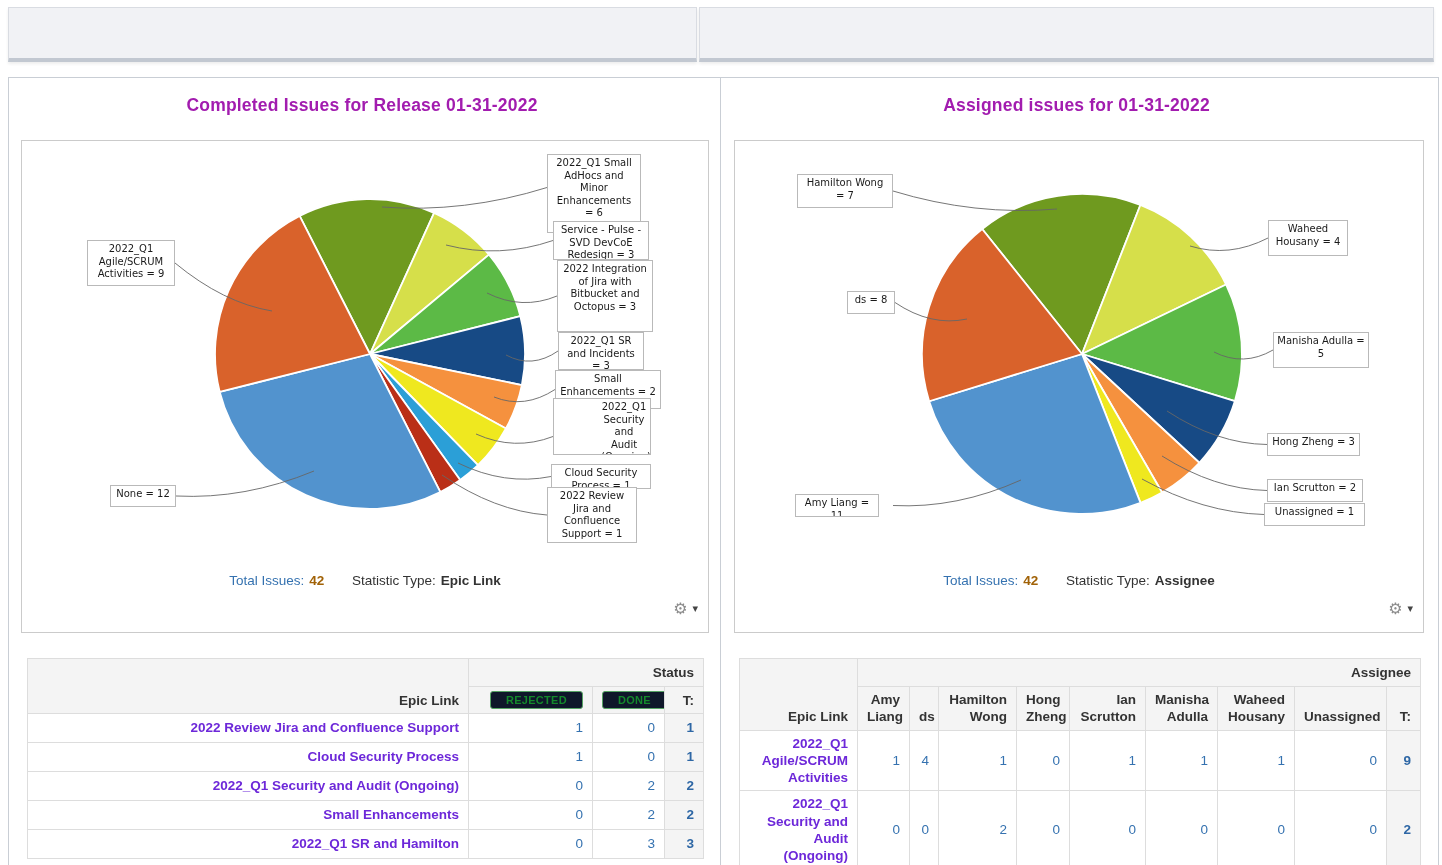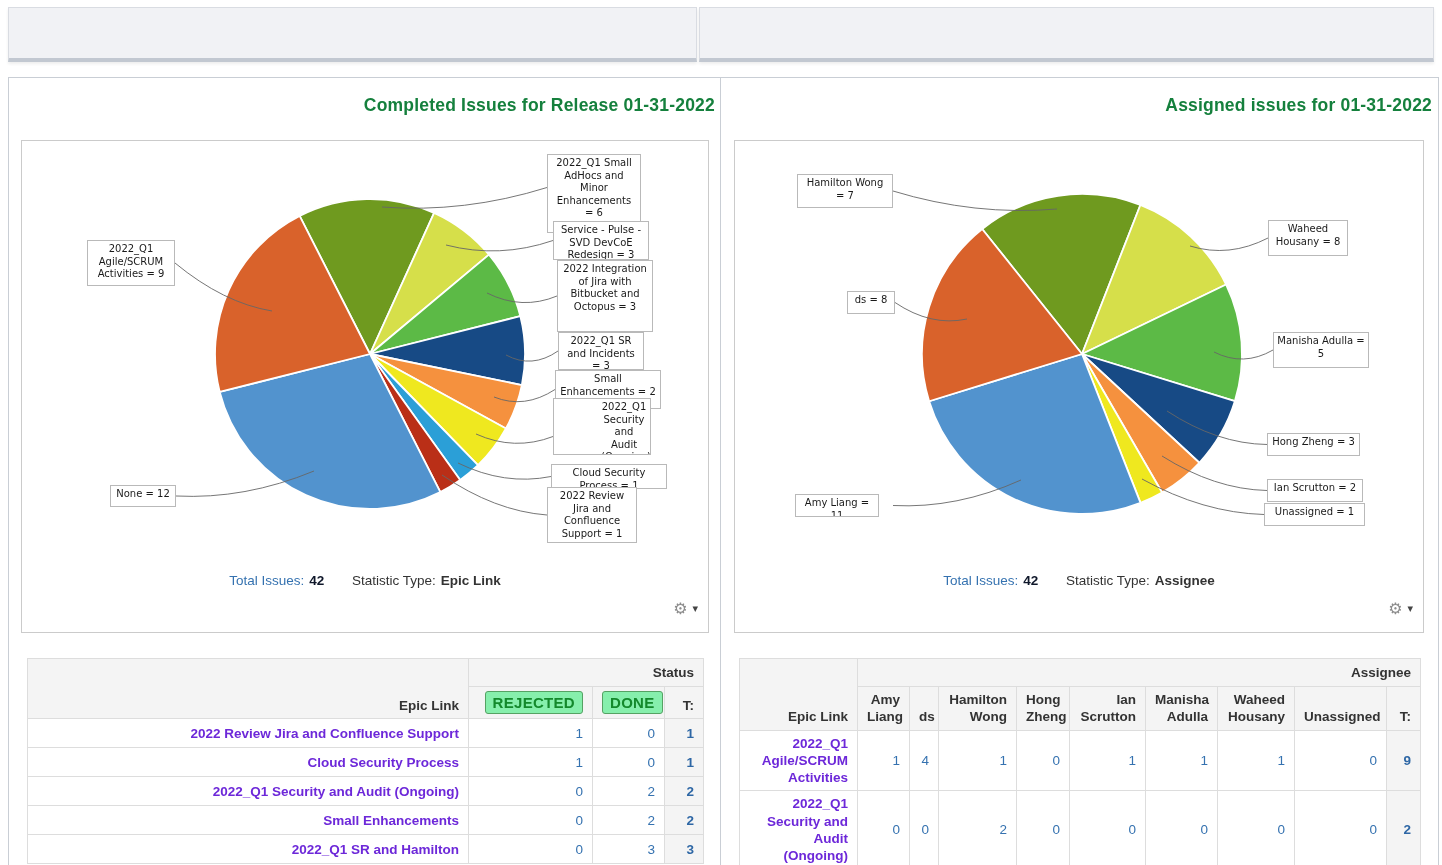--- a/index.html
+++ b/index.html
@@ -7,51 +7,51 @@
        font-family:"Liberation Sans", sans-serif;}
   .topbar{position:absolute;top:7px;height:50px;background:#f1f2f5;
           border:1px solid #d9dce2;border-bottom:4px solid #c2c8d1;
           box-shadow:0 2px 3px rgba(0,0,0,0.07);}
   #topbar-left{left:8px;width:687px;}
   #topbar-right{left:699px;width:733px;}
   .col{position:absolute;top:77px;height:788px;overflow:hidden;background:#fff;
        border-top:1px solid #c9ced5;}
   #col-left{left:8px;width:712px;border-left:1px solid #c9ced5;}
   #col-right{left:720px;width:717px;border-left:1px solid #c9ced5;border-right:1px solid #c9ced5;}
-  .panel-title{position:absolute;top:17px;left:0;right:6px;text-align:right;
-               font-size:17.5px;font-weight:bold;color:#15803d;letter-spacing:0.2px;}
+  .panel-title{position:absolute;top:17px;left:0;right:6px;text-align:center;
+               font-size:17.5px;font-weight:bold;color:#a21caf;letter-spacing:0.2px;}
   .chartbox{position:absolute;top:62px;border:1px solid #cbcbcb;background:#fff;}
   #col-left .chartbox{left:12px;width:686px;height:491px;}
   #col-right .chartbox{left:13px;width:688px;height:491px;}
   .chart-svg{position:absolute;left:0;top:0;}
   .pie-label{position:absolute;box-sizing:border-box;background:#fff;border:1px solid #b9b9b9;
              font-family:"DejaVu Sans", sans-serif;font-size:10px;line-height:12.5px;
              color:#1a1a1a;text-align:center;padding:2px 3px;overflow:hidden;}
   .chart-footer{position:absolute;left:0;right:0;top:432px;text-align:center;
                 font-size:13.5px;color:#333;}
   .chart-footer .tl{color:#3572b0;}
-  .chart-footer .tv{color:#0f172a;font-weight:bold;margin-left:5px;}
+  .chart-footer .tv{color:#a16207;font-weight:bold;margin-left:5px;}
   .chart-footer .sl{margin-left:24px;}
   .chart-footer .sv{font-weight:bold;margin-left:5px;}
   .gear-ctl{position:absolute;right:10px;top:458px;cursor:pointer;}
   .gear-ctl .gear{color:#8d8d8d;font-size:16px;}
   .gear-ctl .caret{color:#444;font-size:11px;margin-left:5px;vertical-align:2px;}
   .tablewrap{position:absolute;top:580px;left:18px;}
   table.gtable{border-collapse:collapse;table-layout:fixed;font-size:13.5px;color:#333;background:#fff;}
   .gtable th,.gtable td{border:1px solid #ddd;padding:4px 9px;text-align:right;
                         font-weight:normal;overflow:hidden;line-height:1.28;}
   .gtable thead th{background:#f4f4f4;}
   .gtable th.first{vertical-align:bottom;font-weight:bold;}
   .gtable th.group{font-weight:bold;vertical-align:middle;height:19px;}
   .gtable th.colh{font-weight:bold;vertical-align:bottom;}
   .gtable td.name{color:#6d28d9;height:20px;font-weight:bold;}
   .gtable td.num{color:#3572b0;}
   .gtable td.total{color:#2e67a5;font-weight:bold;background:#f4f4f4;}
   .badge{display:inline-block;border:1px solid #55a263;color:#14892c;font-weight:bold;
-         font-size:15px;padding:1px 7px;border-radius:3px;background:#86efac;letter-spacing:0.3px;}
+         font-size:11px;padding:1px 15px;border-radius:3px;background:#0f172a;letter-spacing:0.3px;}
 </style>
 </head>
 <body>
 
 <div class="topbar" id="topbar-left"></div>
 <div class="topbar" id="topbar-right"></div>
 
 <div class="col" id="col-left">
   <div class="panel-title">Completed Issues for Release 01-31-2022</div>
   <div class="chartbox">
@@ -83,21 +83,21 @@
     </div>
     <div class="gear-ctl">
       <span class="gear">⚙</span><span class="caret">▾</span>
     </div>
   <div class="pie-label" style="left: 525px; top: 13px; width: 94px; height: 79px;">2022_Q1 Small AdHocs and Minor Enhancements = 6</div>
       <div class="pie-label" style="left: 531px; top: 80px; width: 96px; height: 39px;">Service - Pulse - SVD DevCoE Redesign = 3</div>
       <div class="pie-label" style="left: 535px; top: 119px; width: 96px; height: 72px;">2022 Integration of Jira with Bitbucket and Octopus = 3</div>
       <div class="pie-label" style="left: 536px; top: 191px; width: 86px; height: 38px;">2022_Q1 SR and Incidents = 3</div>
       <div class="pie-label" style="left: 533px; top: 229px; width: 106px; height: 39px;">Small Enhancements = 2</div>
       <div class="pie-label" style="left: 531px; top: 257px; width: 98px; height: 57px; padding-left: 47px;">2022_Q1 Security and Audit (Ongoing) = 2</div>
-      <div class="pie-label" style="left: 529px; top: 323px; width: 116px; height: 25px;">Cloud Security Process = 1</div>
+      <div class="pie-label" style="left: 529px; top: 323px; width: 100px; height: 25px;">Cloud Security Process = 1</div>
       <div class="pie-label" style="left: 525px; top: 346px; width: 90px; height: 56px;">2022 Review Jira and Confluence Support = 1</div>
       <div class="pie-label" style="left: 88px; top: 344px; width: 66px; height: 22px;">None = 12</div>
       <div class="pie-label" style="left: 65px; top: 99px; width: 88px; height: 46px;">2022_Q1 Agile/SCRUM Activities = 9</div>
     </div>
   <div class="tablewrap">
       <table class="gtable" style="width: 676px;">
         <colgroup>
           <col style="width: 441px;">
           <col style="width: 124px;">
           <col style="width: 72px;">
@@ -172,21 +172,21 @@
         <path d="M 160 161.5 Q 196 185.75 232 178" fill="none" stroke="#666" stroke-width="0.9"></path>
       </svg>
     <div class="chart-footer">
       <span class="tl">Total Issues:</span><span class="tv">42</span>
       <span class="sl">Statistic Type:</span><span class="sv">Assignee</span>
     </div>
     <div class="gear-ctl">
       <span class="gear">⚙</span><span class="caret">▾</span>
     </div>
   <div class="pie-label" style="left: 62px; top: 33px; width: 96px; height: 34px;">Hamilton Wong = 7</div>
-      <div class="pie-label" style="left: 533px; top: 79px; width: 80px; height: 36px;">Waheed Housany = 8</div>
+      <div class="pie-label" style="left: 533px; top: 79px; width: 80px; height: 36px;">Waheed Housany = 4</div>
       <div class="pie-label" style="left: 538px; top: 191px; width: 96px; height: 36px;">Manisha Adulla = 5</div>
       <div class="pie-label" style="left: 532px; top: 292px; width: 93px; height: 23px;">Hong Zheng = 3</div>
       <div class="pie-label" style="left: 532px; top: 338px; width: 96px; height: 23px;">Ian Scrutton = 2</div>
       <div class="pie-label" style="left: 529px; top: 362px; width: 101px; height: 23px;">Unassigned = 1</div>
       <div class="pie-label" style="left: 60px; top: 353px; width: 84px; height: 23px;">Amy Liang = 11</div>
       <div class="pie-label" style="left: 112px; top: 150px; width: 48px; height: 23px;">ds = 8</div>
     </div>
   <div class="tablewrap">
       <table class="gtable" style="width: 681px;">
         <colgroup>

